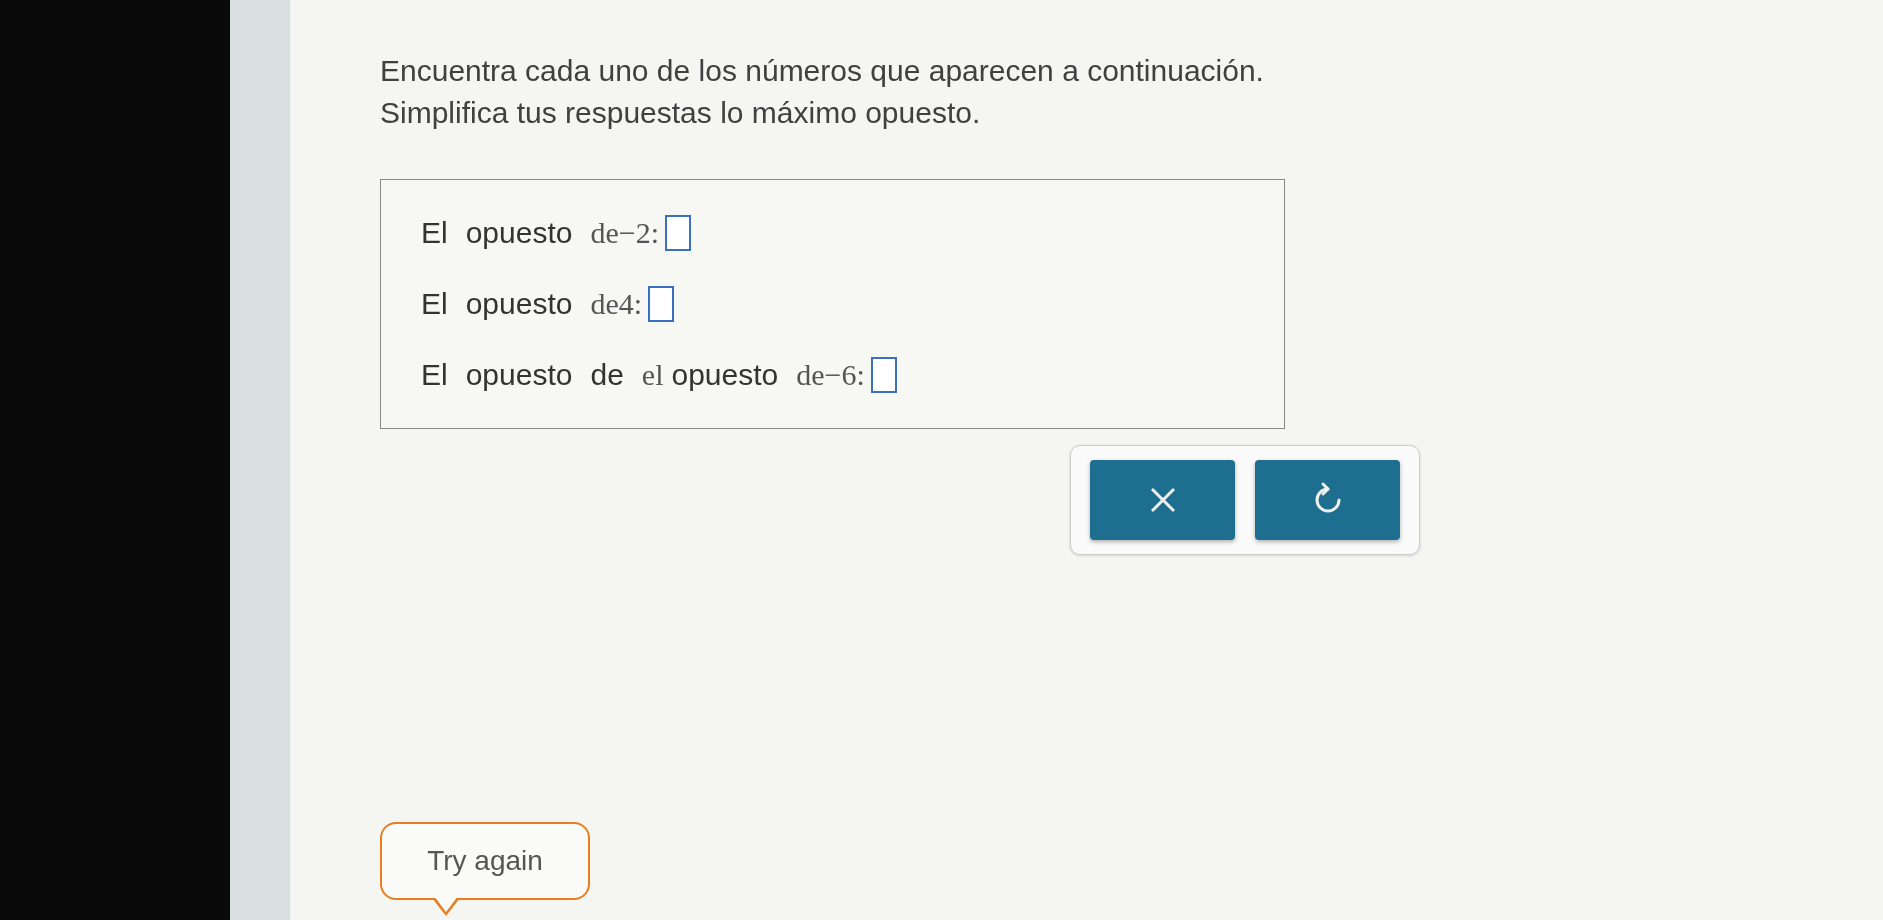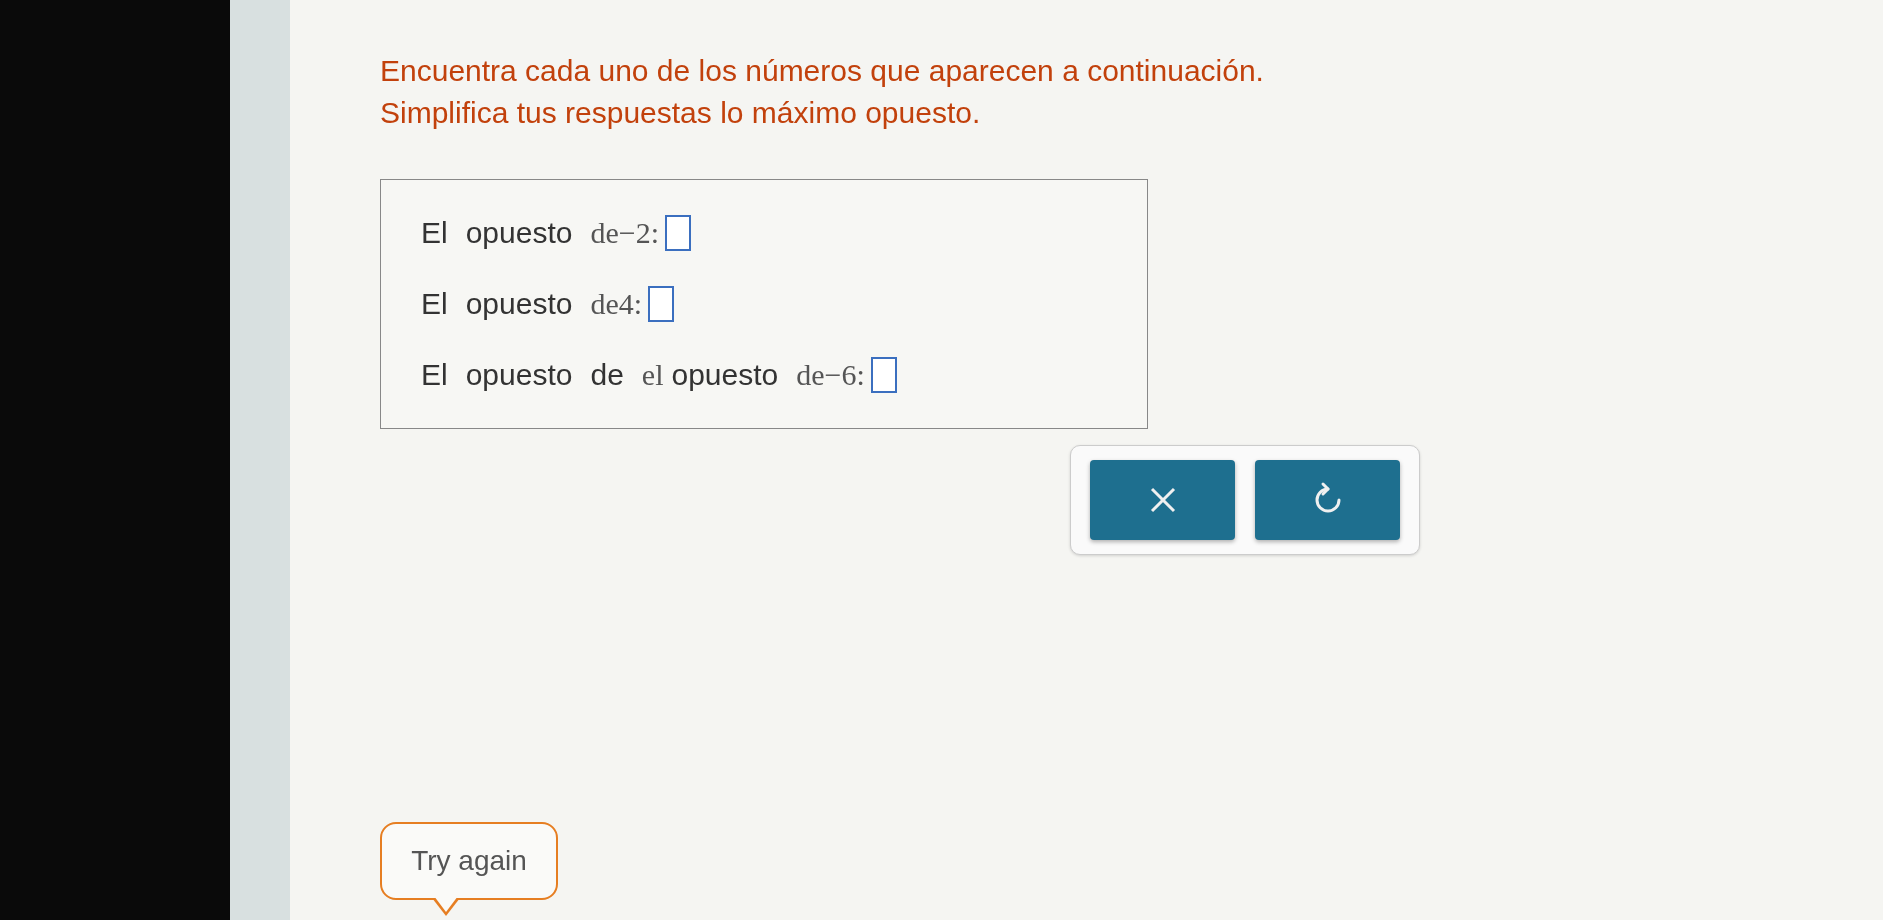--- a/index.html
+++ b/index.html
@@ -35,27 +35,27 @@
       left: 290px;
       top: 0;
       right: 0;
       height: 100%;
       background: #f5f5f2;
       padding-top: 50px;
       padding-left: 90px;
     }
     .instructions {
       font-size: 30px;
-      color: #c2410c;
+      color: #404040;
       line-height: 1.4;
       margin-bottom: 45px;
     }
     .answer-box {
       border: 1px solid #888;
-      width: 768px;
+      width: 905px;
       padding: 35px 40px;
       background: #f7f7f4;
     }
     .answer-row {
       display: flex;
       align-items: center;
       font-size: 30px;
       color: #333;
       margin-bottom: 35px;
     }
@@ -107,21 +107,21 @@
     }
     .action-btn svg {
       stroke: #f0f0f0;
       fill: none;
       stroke-width: 3;
     }
     .try-again {
       position: absolute;
       left: 90px;
       bottom: 20px;
-      width: 178px;
+      width: 210px;
       height: 78px;
       border: 2px solid #e67e22;
       border-radius: 16px;
       background: #fafaf8;
       display: flex;
       justify-content: center;
       align-items: center;
       font-size: 28px;
       color: #555;
     }

